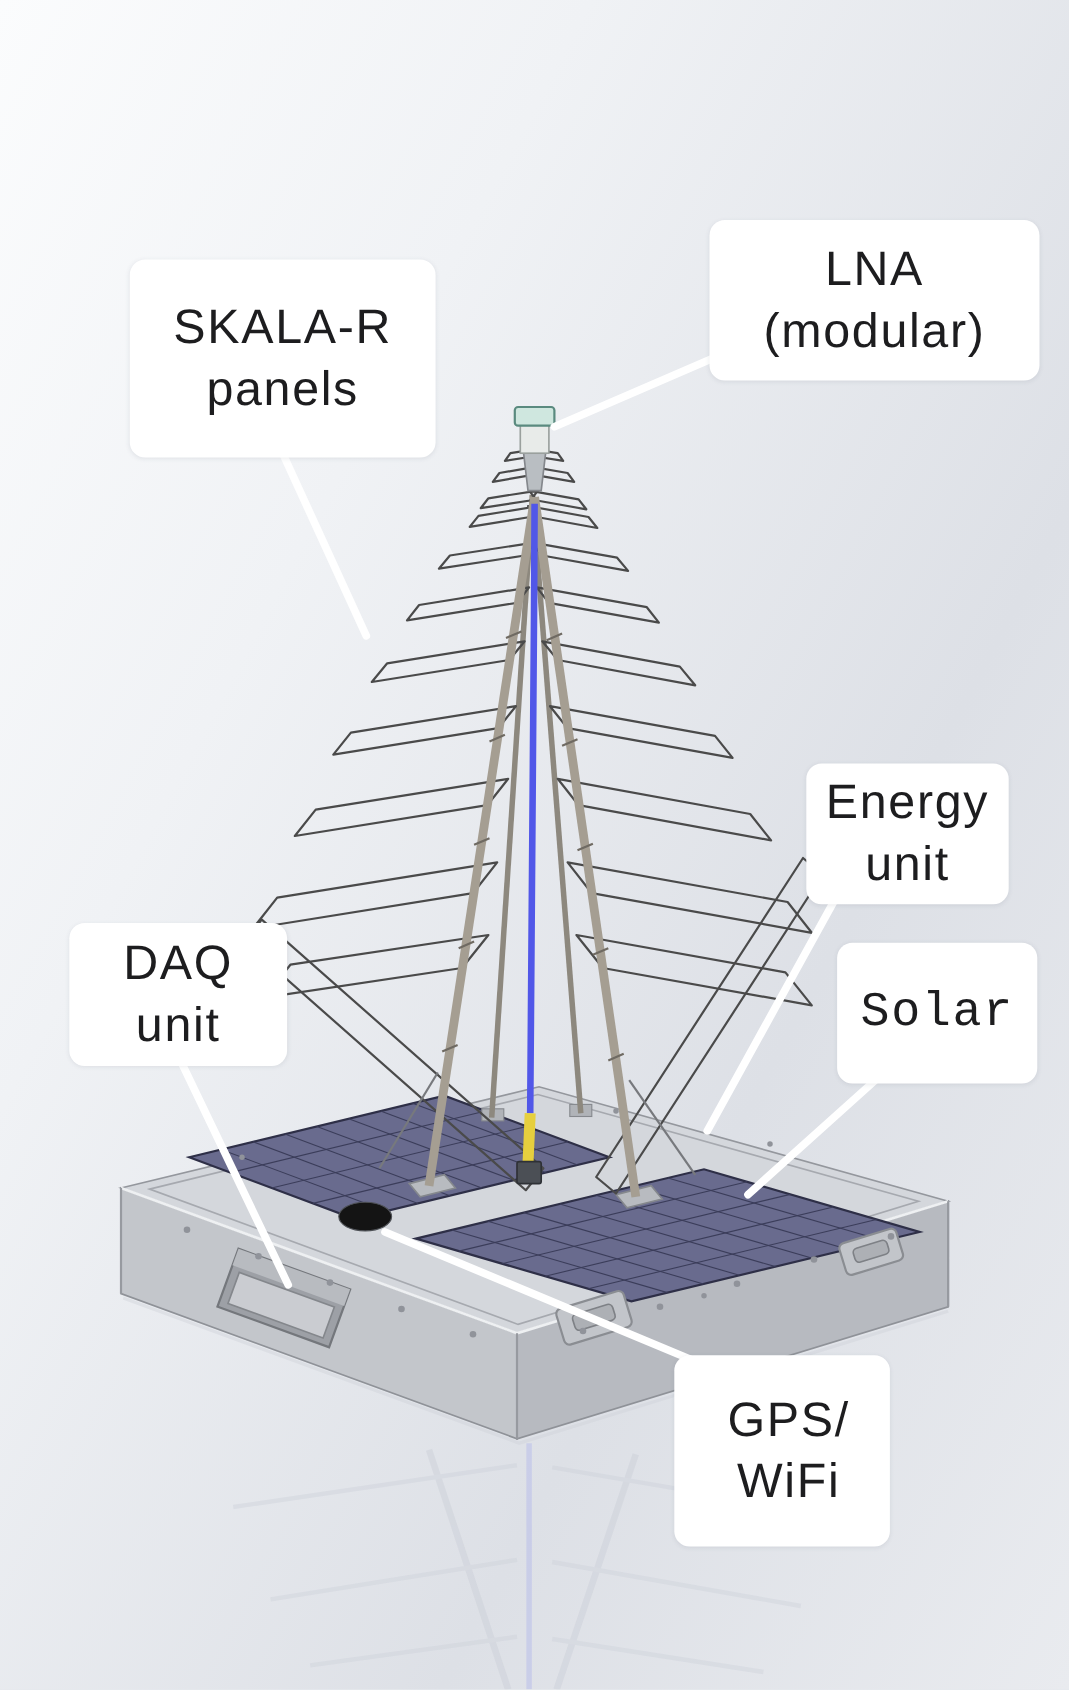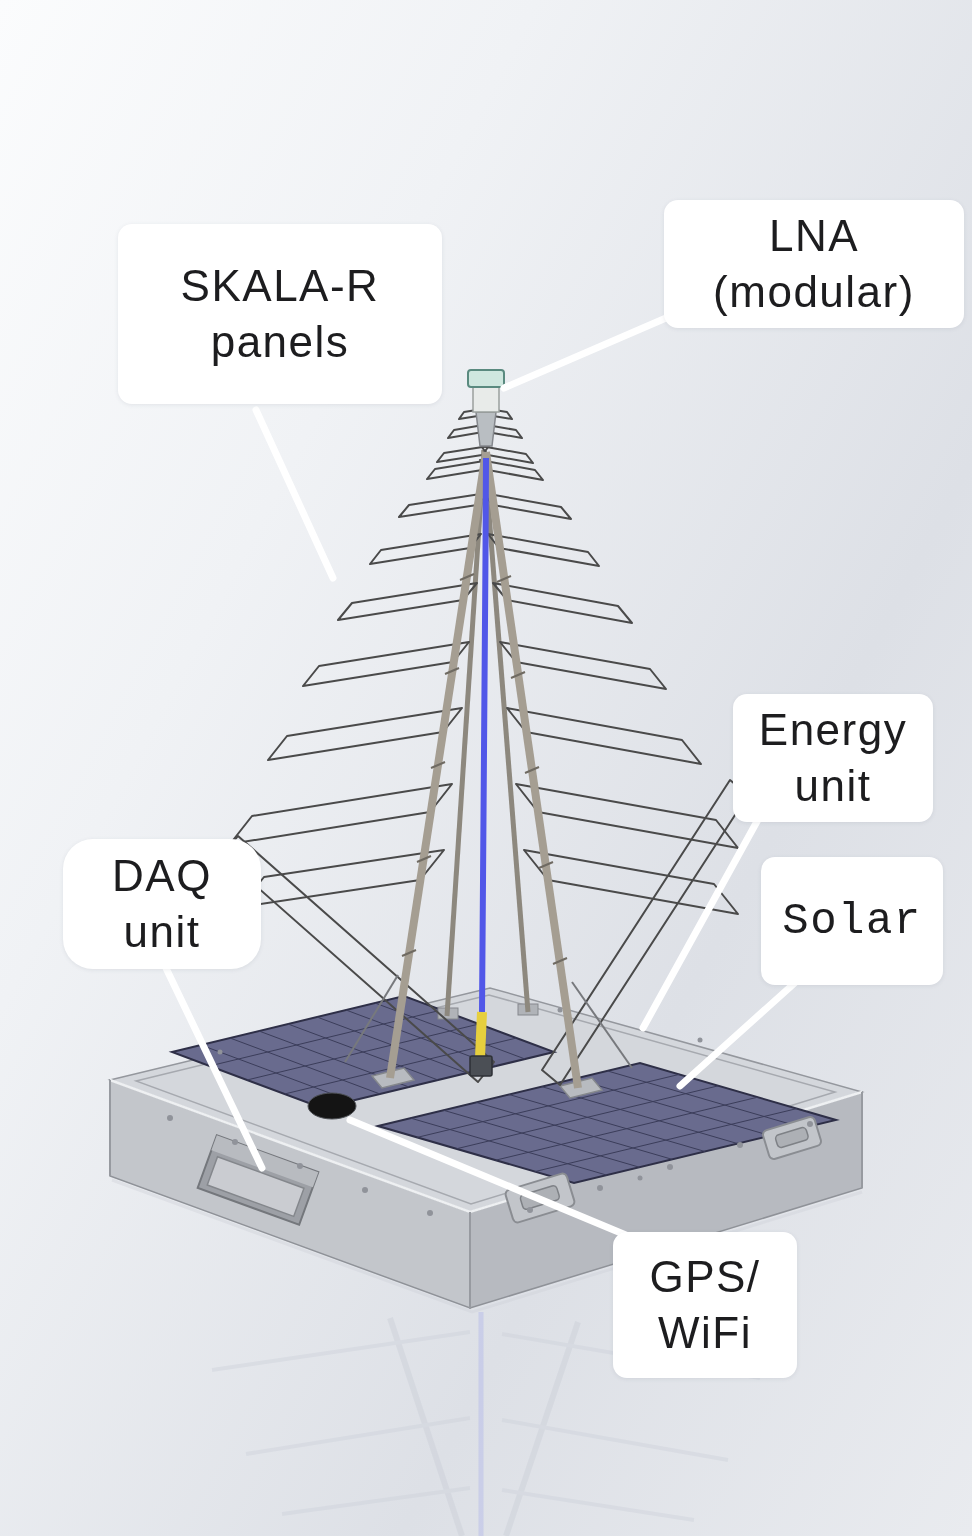--- a/index.html
+++ b/index.html
@@ -26,26 +26,26 @@
     align-items: center;
     justify-content: center;
     text-align: center;
     font-size: 44px;
     line-height: 1.28;
     letter-spacing: 1.5px;
     color: #1d1d1f;
     box-shadow: 0 1px 4px rgba(70, 80, 100, 0.10);
   }
   .label span { display: block; }
-  #label-antenna { left: 118px; top: 224px; width: 324px; height: 180px; }
-  #label-lna     { left: 664px; top: 200px; width: 300px; height: 128px; }
-  #label-energy  { left: 733px; top: 694px; width: 200px; height: 128px; }
+  #label-antenna { left: 118px; top: 236px; width: 278px; height: 180px; }
+  #label-lna     { left: 645px; top: 200px; width: 300px; height: 146px; }
+  #label-energy  { left: 733px; top: 694px; width: 184px; height: 128px; }
   #label-solar   { left: 761px; top: 857px; width: 182px; height: 128px; font-family: Liberation Mono, monospace; }
-  #label-daq     { left:  63px; top: 839px; width: 198px; height: 130px; border-radius: 30px; }
-  #label-gps     { left: 613px; top: 1232px; width: 184px; height: 146px; }
+  #label-daq     { left:  63px; top: 839px; width: 198px; height: 130px; }
+  #label-gps     { left: 613px; top: 1232px; width: 184px; height: 174px; padding-left: 12px; }
 </style>
 </head>
 <body>
 
 <div class="stage">
 
   <svg class="scene" viewBox="0 0 972 1536" xmlns="http://www.w3.org/2000/svg">
 
     <g opacity="0.42">
       <line x1="390" y1="1318" x2="462" y2="1536" stroke="#c9cdd6" stroke-width="6"></line>

